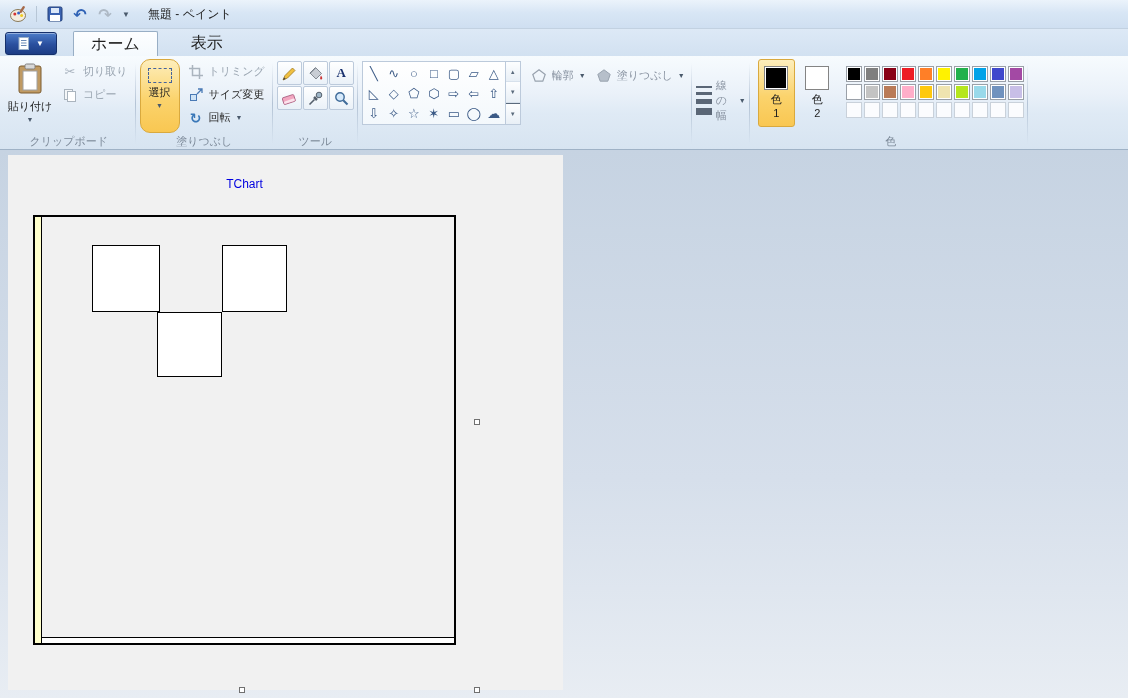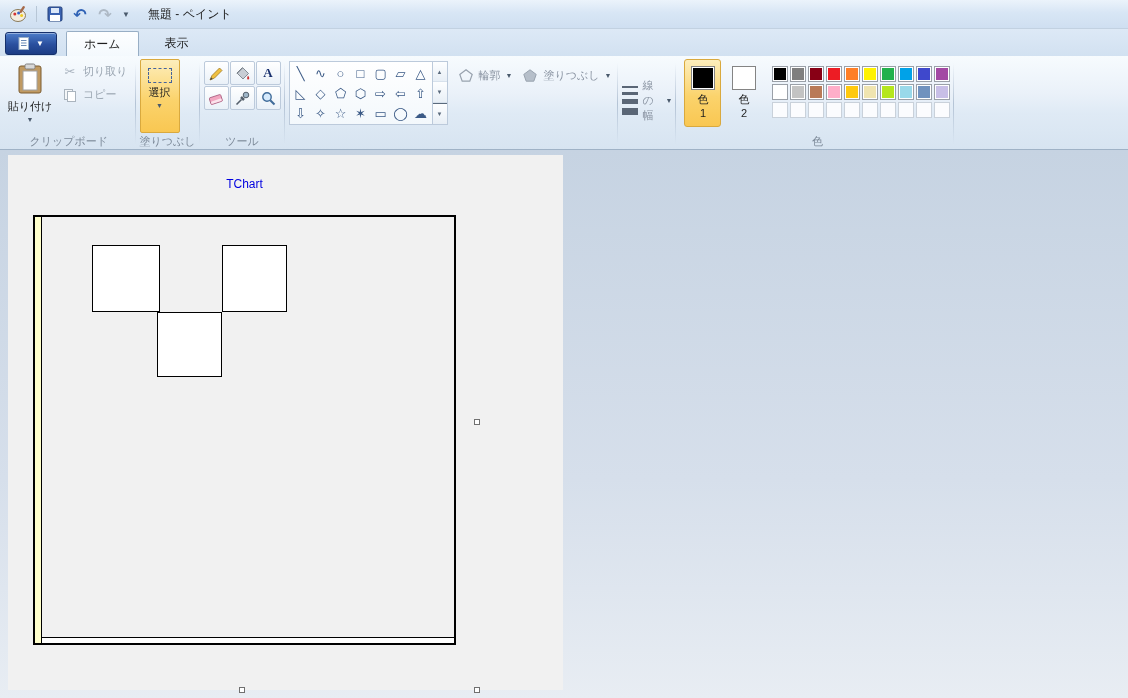--- a/index.html
+++ b/index.html
@@ -19,36 +19,36 @@
   .title-text { margin-left:16px; font-size:12px; color:#222; }
 
   
   .tabrow { height:27px; flex:0 0 auto; background:linear-gradient(#dde9f6,#d2e1f1);
             display:flex; align-items:flex-end; padding-left:5px; }
   .file-btn { height:23px; width:52px; margin-bottom:1px; border-radius:3px;
               background:linear-gradient(#4d7dc9,#2a4f9e 55%,#1d3d85); border:1px solid #16306b;
               box-shadow:inset 0 1px 0 rgba(255,255,255,.4);
               display:flex; align-items:center; justify-content:center; gap:5px; }
   .file-dd { color:#fff; font-size:8px; }
-  .tab { height:25px; padding:0 17px; display:flex; align-items:center; font-size:12px; margin-left:9px; }
+  .tab { height:25px; padding:0 17px; display:flex; align-items:center; font-size:16px; margin-left:16px; }
   .tab.active { background:linear-gradient(#fdfeff,#f4f9fd); border:1px solid #98aec5; border-bottom:none;
                 border-radius:2px 2px 0 0; }
 
   
   .ribbon { height:94px; flex:0 0 auto; display:flex; align-items:stretch; padding:2px 0 0 2px;
             background:linear-gradient(#f7fbfe,#eaf1f9 40%,#dfeaf5 62%,#d7e4f1);
             border-bottom:1px solid #9fb2c6; }
   .group { display:flex; flex-direction:column; position:relative; padding:1px 4px 0; }
   .group::after { content:""; position:absolute; right:0; top:5px; bottom:5px; width:1px;
                   background:linear-gradient(rgba(140,160,185,0),rgba(140,160,185,.55),rgba(140,160,185,0)); }
   .group-body { height:74px; display:flex; align-items:flex-start; }
   .group-label { height:16px; line-height:16px; text-align:center; font-size:11px; color:#7d8a99; }
 
   .bigbtn { width:48px; height:74px; display:flex; flex-direction:column; align-items:center;
-            padding-top:3px; gap:2px; border:1px solid transparent; border-radius:2px; font-size:11px; }
+            padding-top:3px; gap:2px; border:1px solid transparent; border-radius:10px; font-size:11px; }
   .bigbtn .dd, .dd { font-size:7px; color:#4a5a6c; }
   .bigbtn.active, .color-btn.active { background:linear-gradient(#fdeebc,var(--accent,#fbd36c) 55%,#f9c752);
             border:1px solid #d9a93e; }
 
   .mini-col { display:flex; flex-direction:column; margin-left:4px; margin-top:1px; }
   .minibtn { display:flex; align-items:center; gap:5px; height:23px; padding:0 4px; font-size:11px;
              color:#2b2b2b; border-radius:2px; }
   .minibtn.disabled { color:#9aa5b1; }
   .icon16 { width:16px; height:16px; display:flex; align-items:center; justify-content:center; flex:0 0 auto; }
   .cut-glyph { color:#aab4c0; font-size:13px; }
@@ -189,20 +189,44 @@
       </div>
       <div class="group-label">クリップボード</div>
     </div>
 
     <div class="group">
       <div class="group-body">
         <div class="bigbtn active" style="width:40px">
           <span class="sel-icon"></span>
           <span>選択</span>
           <span class="dd">▼</span>
+        </div>
+        <div class="mini-col">
+          <div class="minibtn disabled">
+            <span class="icon16">
+              <svg width="14" height="14" viewBox="0 0 14 14">
+                <path d="M3.5 0v10.5H14M0 3.5h10.5V14" fill="none" stroke="#aab4be" stroke-width="1.5"></path>
+              </svg>
+            </span>
+            <span>トリミング</span>
+          </div>
+          <div class="minibtn">
+            <span class="icon16">
+              <svg width="14" height="14" viewBox="0 0 14 14">
+                <rect x="1.5" y="6.5" width="6" height="6" fill="#cfe3f6" stroke="#4a7ab5"></rect>
+                <path d="M8 6l5-5M13 5V1H9" fill="none" stroke="#4a7ab5" stroke-width="1.3"></path>
+              </svg>
+            </span>
+            <span>サイズ変更</span>
+          </div>
+          <div class="minibtn">
+            <span class="icon16 rotate-glyph">↻</span>
+            <span>回転</span>
+            <span class="dd">▼</span>
+          </div>
         </div>
       </div>
       <div class="group-label">塗りつぶし</div>
     </div>
 
     <div class="group">
       <div class="group-body">
         <div class="tools-grid">
           <div class="toolbtn">
             <svg width="15" height="15" viewBox="0 0 15 15">

